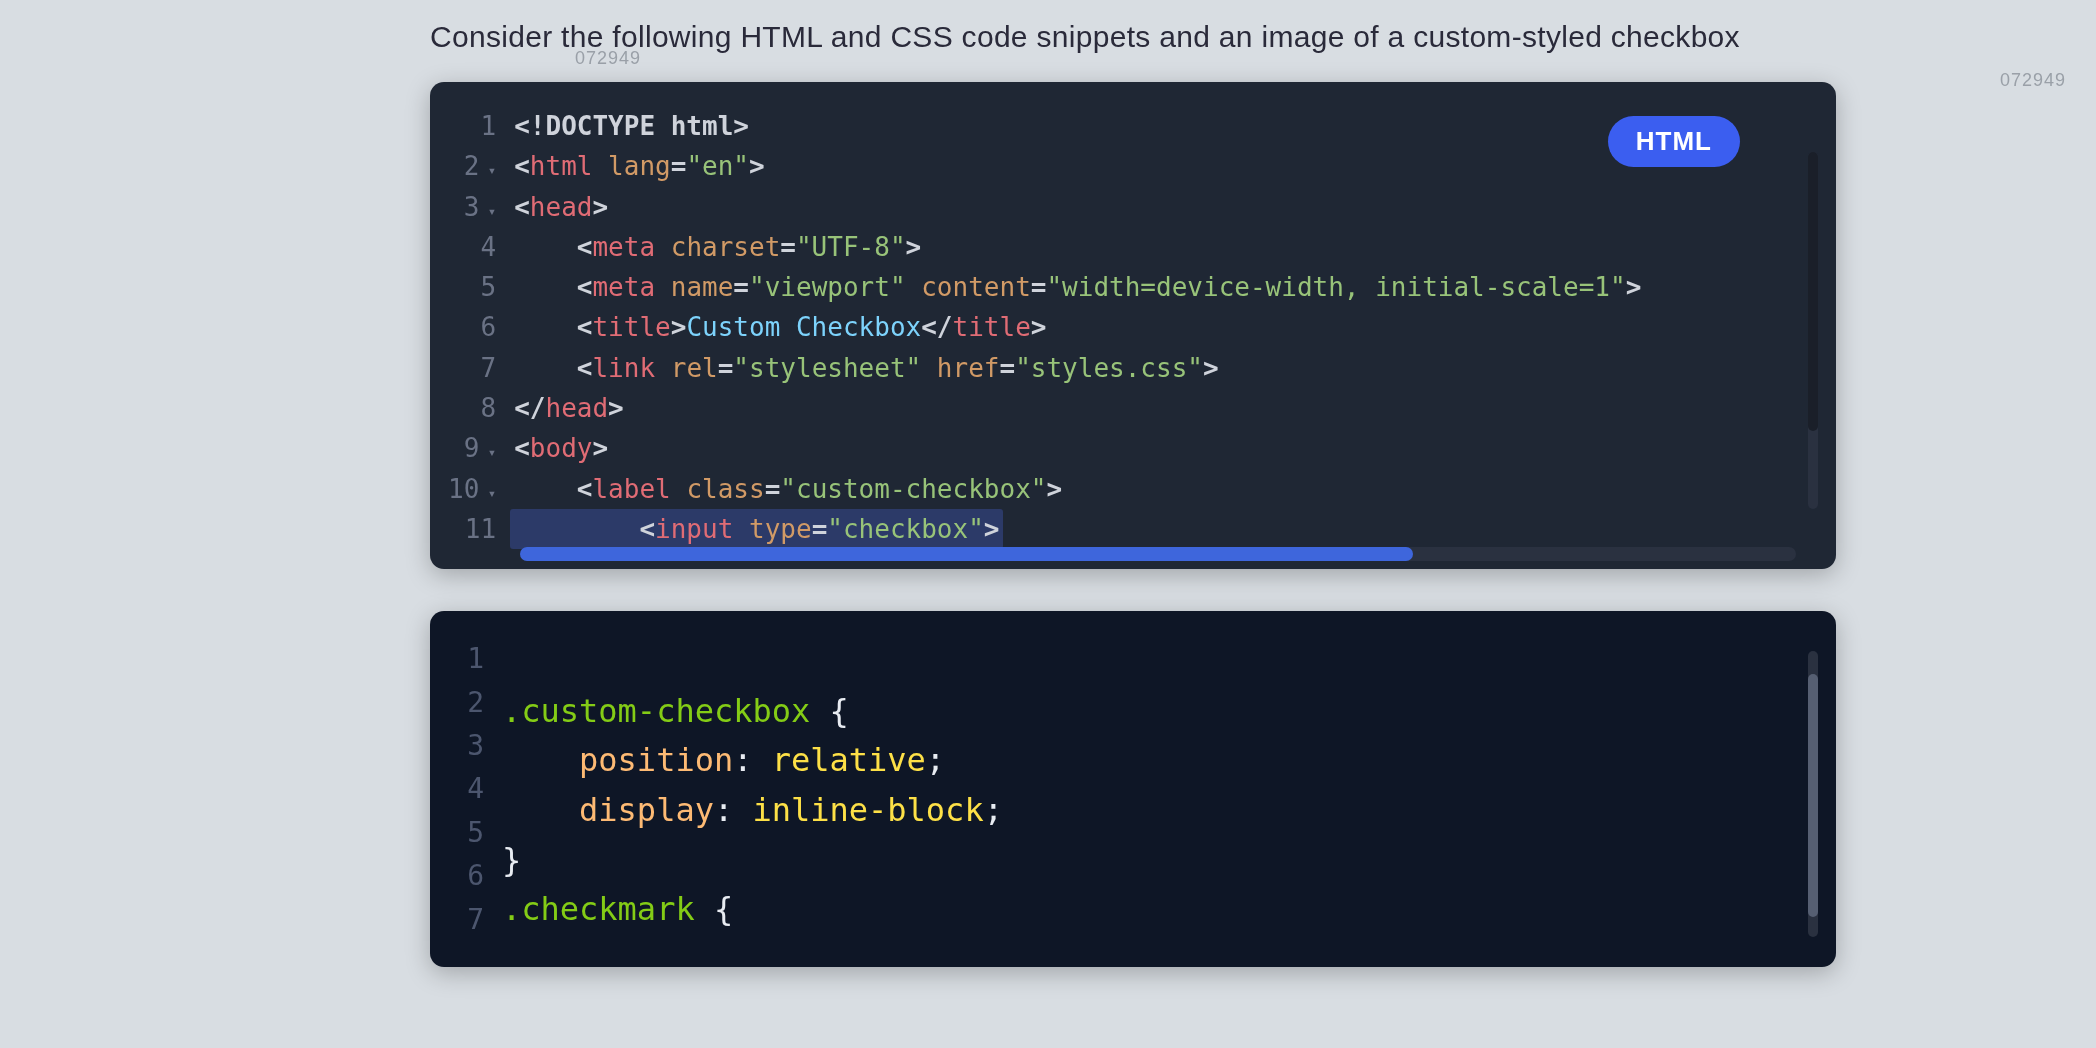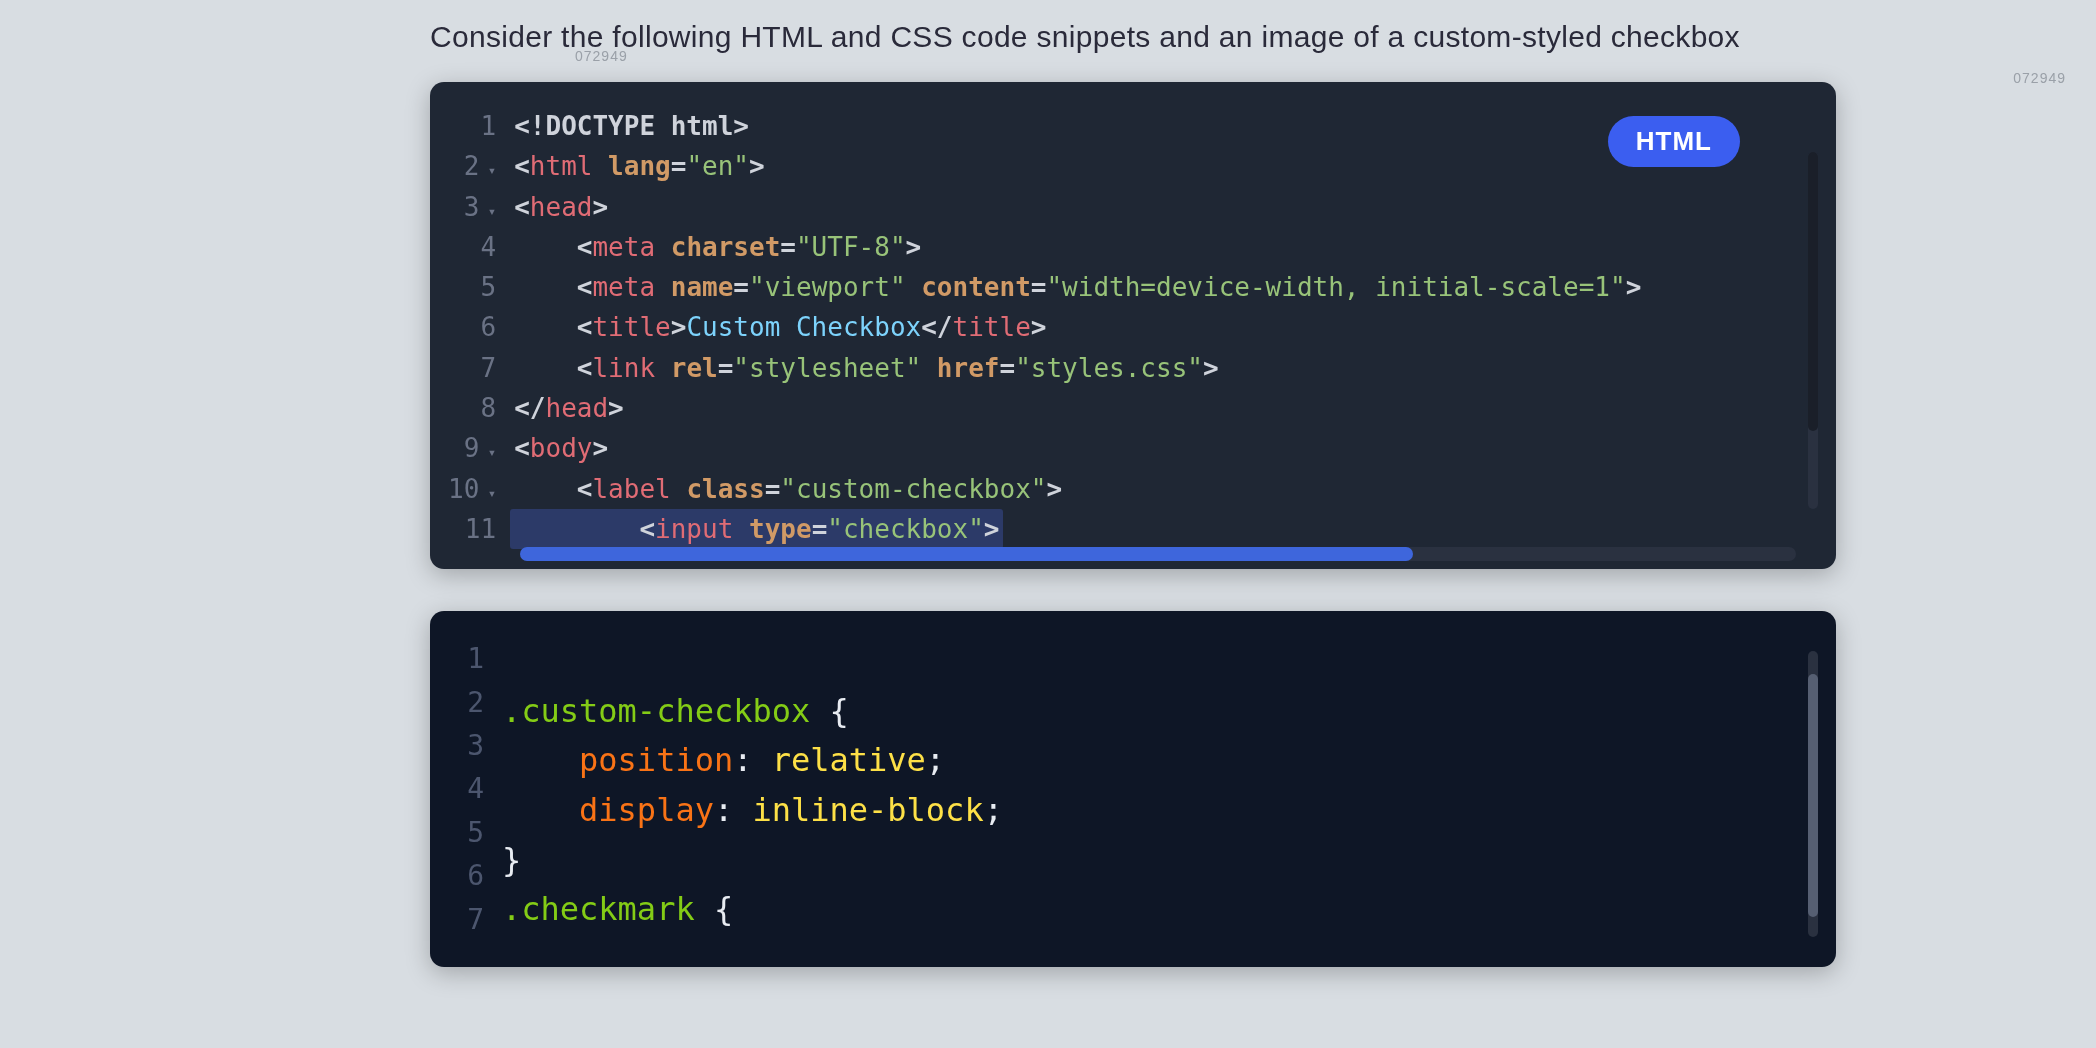--- a/index.html
+++ b/index.html
@@ -16,21 +16,21 @@
   .question-text {
     color: #2a2a3a;
     font-size: 30px;
     font-weight: 500;
     margin: 0 0 28px 0;
     letter-spacing: 0.3px;
     position: relative;
   }
   .watermark {
     position: absolute;
-    font-size: 14px;
+    font-size: 18px;
     color: #9aa0a8;
     font-weight: 400;
     letter-spacing: 1px;
   }
   .wm1 { left: 145px; top: 28px; }
   .wm2 { right: -230px; top: 50px; }
 
   .code-panel {
     background: #1f2734;
     border-radius: 14px;
@@ -74,21 +74,21 @@
     display: inline-block;
     background: #2c3a68;
     border-radius: 3px;
     padding: 0 4px;
     margin-left: -4px;
   }
 
   
   .t-punc { color: #cfd3db; font-weight: bold; }
   .t-tag  { color: #e06c75; }
-  .t-attr { color: #d19a66; font-weight: bold; }
+  .t-attr { color: #d19a66; }
   .t-str  { color: #98c379; }
   .t-text { color: #7dd3fc; }
 
   .hscroll {
     position: absolute;
     left: 90px;
     right: 40px;
     bottom: 8px;
     height: 14px;
     background: #2a3140;
@@ -126,21 +126,21 @@
   .code-panel.css {
     background: #0e1626;
     padding: 26px 24px;
   }
   .code-panel.css .gutter { color:#4c566e; font-size:28px; }
   .code-panel.css pre.code { font-size: 32px; line-height:1.55; color:#e8ecf2; }
   .code-panel.css .vscroll { top: 40px; bottom: 30px; }
   .code-panel.css .vscroll .thumb { background:#565f72; height:85%; top:8%; }
 
   .c-sel  { color:#84cc16; }
-  .c-prop { color:#f97316; }
+  .c-prop { color:#fdba74; }
   .c-val  { color:#fde047; }
   .c-brace{ color:#e8ecf2; }
 </style>
 </head>
 <body>
 
 <div class="page">
 
   <p class="question-text">
     <span>Consider the following HTML and CSS code snippets and an image of a custom-styled checkbox</span>

